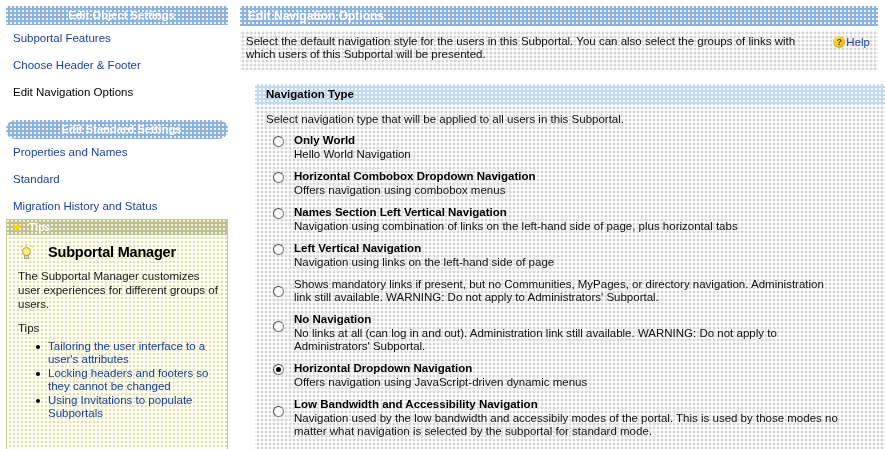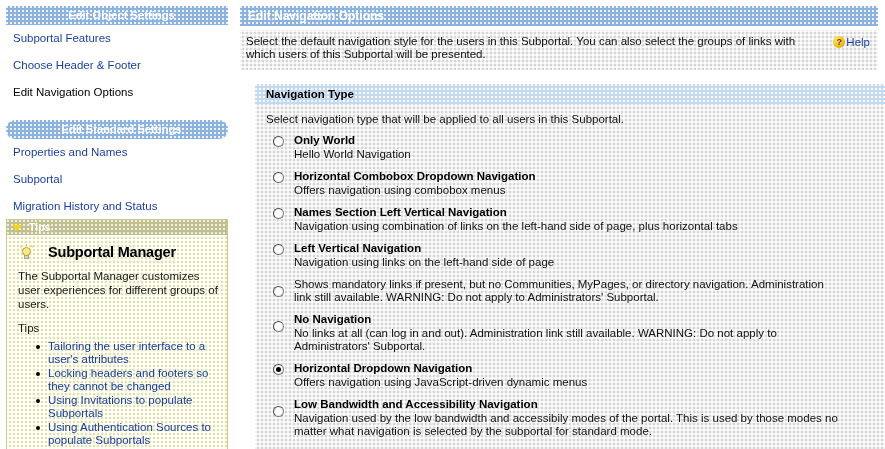--- a/index.html
+++ b/index.html
@@ -349,21 +349,21 @@
     <div>
       <div class="side-header tex-blue">Edit Object Settings</div>
       <a href="#" class="side-link">Subportal Features</a>
       <a href="#" class="side-link">Choose Header &amp; Footer</a>
       <a href="#" class="side-link plain">Edit Navigation Options</a>
     </div>
 
     <div>
       <div class="side-header tex-blue" style="margin-top:14px;border-radius:9px;">Edit Standard Settings</div>
       <a href="#" class="side-link">Properties and Names</a>
-      <a href="#" class="side-link">Subportal</a>
+      <a href="#" class="side-link">Standard</a>
       <a href="#" class="side-link">Migration History and Status</a>
     </div>
 
     <div id="tips-panel">
       <div id="tips-header" class="tex-khaki">
         <span class="tri-down"></span>
         <span>Tips</span>
       </div>
       <div id="tips-body" class="tex-cream">
         <div id="tips-title-row">
@@ -375,21 +375,20 @@
               <span class="base"></span>
           </span>
           <span id="tips-title">Subportal Manager</span>
         </div>
         <p id="tips-desc">The Subportal Manager customizes user experiences for different groups of users.</p>
         <div id="tips-label">Tips</div>
         <ul id="tips-list">
           <li>Tailoring the user interface to a user's attributes</li>
           <li>Locking headers and footers so they cannot be changed</li>
           <li>Using Invitations to populate Subportals</li>
-          <li>Using Authentication Sources to populate Subportals</li>
         </ul>
       </div>
     </div>
   </div>
 
   <div id="main">
 
     <div id="main-header" class="tex-blue">Edit Navigation Options</div>
 
     <div id="intro-bar" class="tex-grey">

